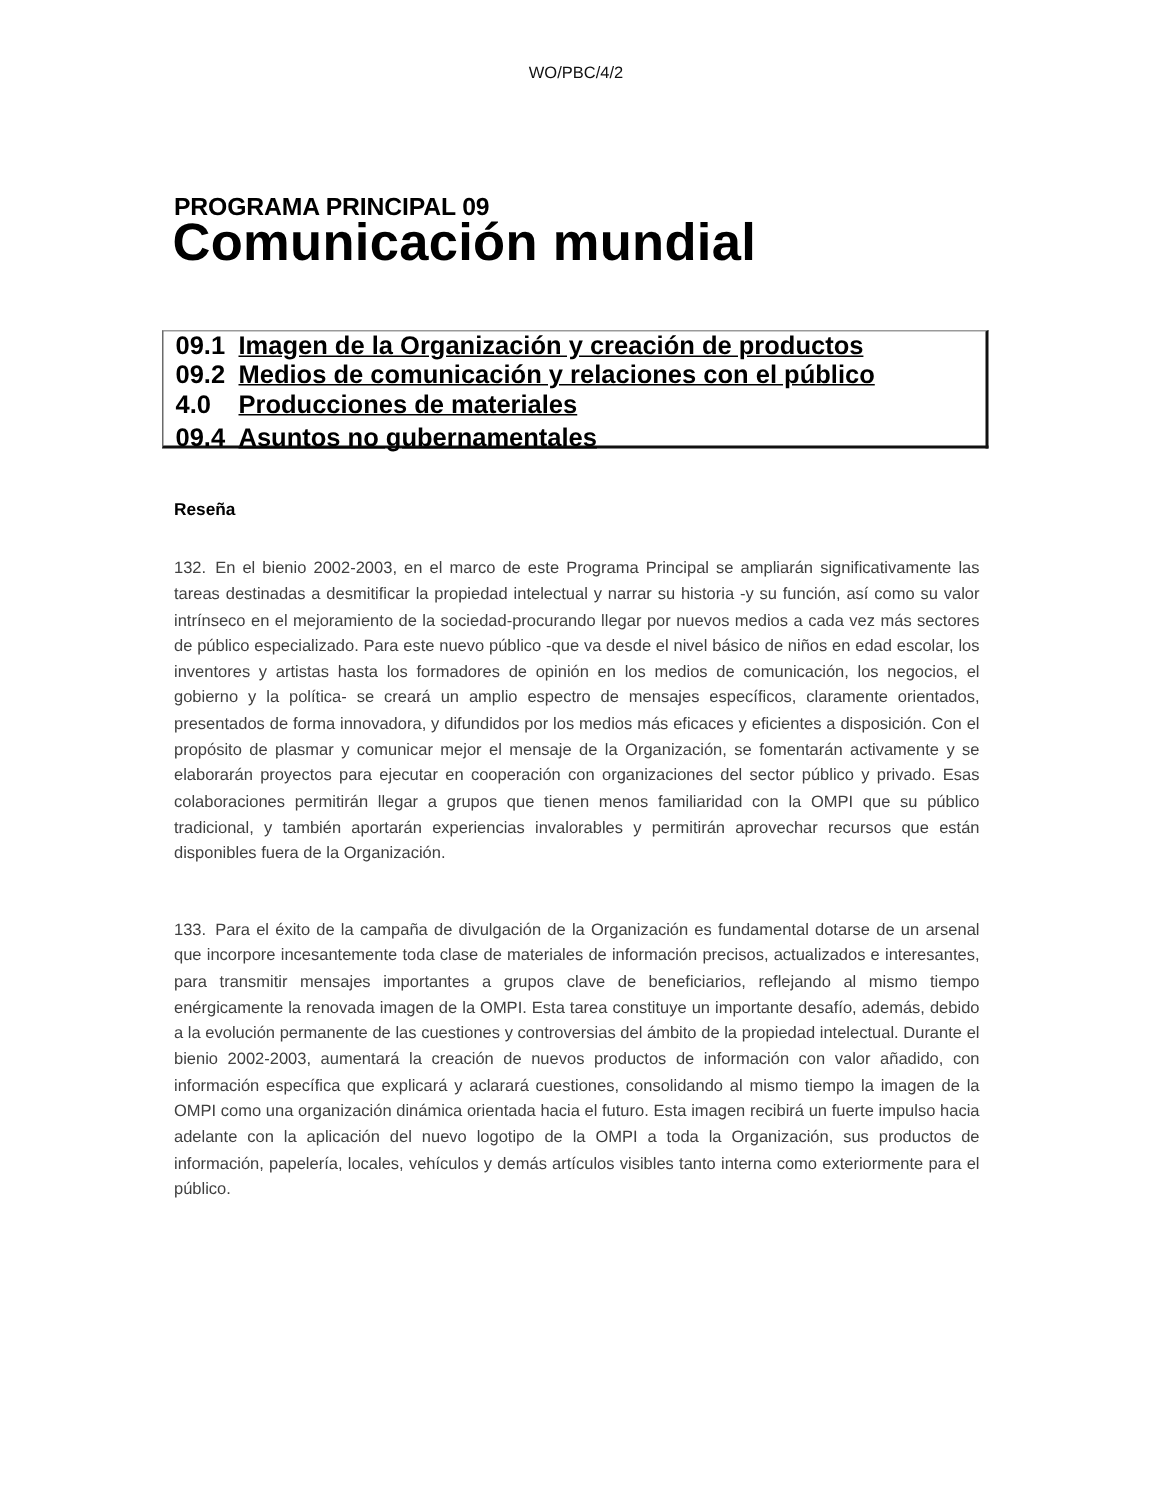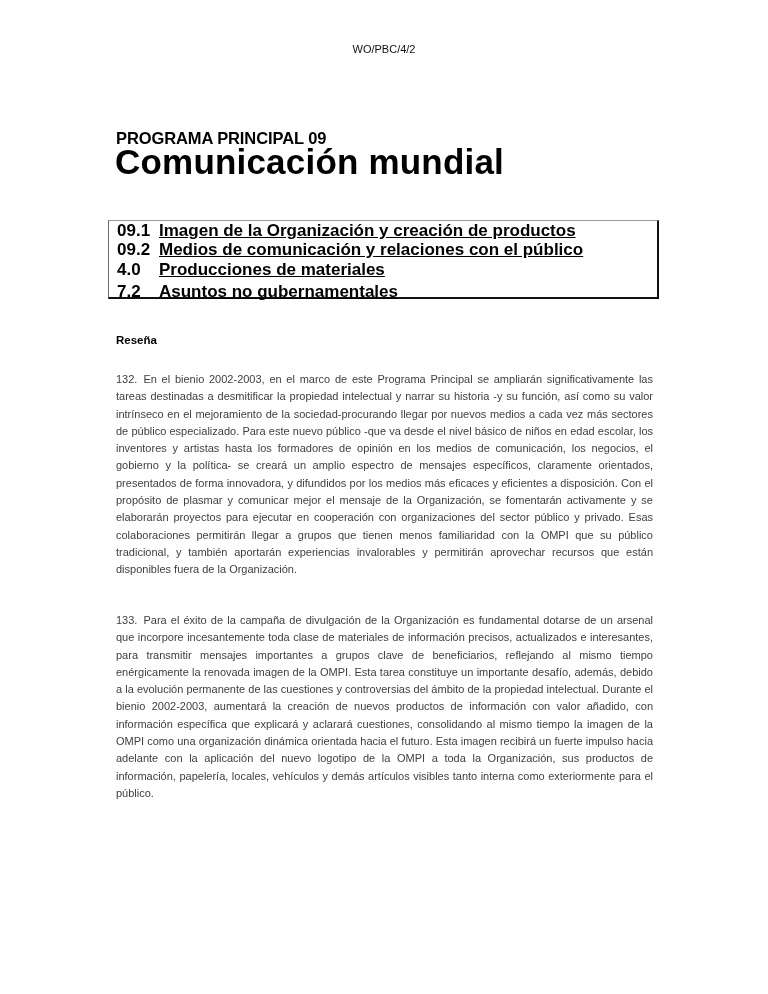--- a/index.html
+++ b/index.html
@@ -102,21 +102,21 @@
   <div class="subprogram-row" style="top:1px;">
     <span class="num">09.1</span><span>Imagen de la Organización y creación de productos</span>
   </div>
   <div class="subprogram-row" style="top:4px;margin-top:16px;">
     <span class="num">09.2</span><span>Medios de comunicación y relaciones con el público</span>
   </div>
   <div class="subprogram-row" style="top:40px;">
     <span class="num">4.0</span><span>Producciones de materiales</span>
   </div>
   <div class="subprogram-row" style="top:62px;">
-    <span class="num">7.2</span><span>Asuntos no gubernamentales</span>
+    <span class="num">09.4</span><span>Asuntos no gubernamentales</span>
   </div>
 </div>
 
 <div class="section-heading">Reseña</div>
 
 <p class="para" style="top:371px; margin:0;">
   <span class="pnum">132.</span><span>En el bienio 2002-2003, en el marco de este Programa Principal se ampliarán significativamente las tareas destinadas a desmitificar la propiedad intelectual y narrar su historia -y su función, así como su valor intrínseco en el mejoramiento de la sociedad-procurando llegar por nuevos medios a cada vez más sectores de público especializado. Para este nuevo público -que va desde el nivel básico de niños en edad escolar, los inventores y artistas hasta los formadores de opinión en los medios de comunicación, los negocios, el gobierno y la política- se creará un amplio espectro de mensajes específicos, claramente orientados, presentados de forma innovadora, y difundidos por los medios más eficaces y eficientes a disposición.  Con el propósito de plasmar y comunicar mejor el mensaje de la Organización, se fomentarán activamente y se elaborarán proyectos para ejecutar en cooperación con organizaciones del sector público y privado.  Esas colaboraciones permitirán llegar a grupos que tienen menos familiaridad con la OMPI que su público tradicional, y también aportarán experiencias invalorables y permitirán aprovechar recursos que están disponibles fuera de la Organización.</span>
 </p>
 
 <p class="para" style="top:612px; margin:0;">

